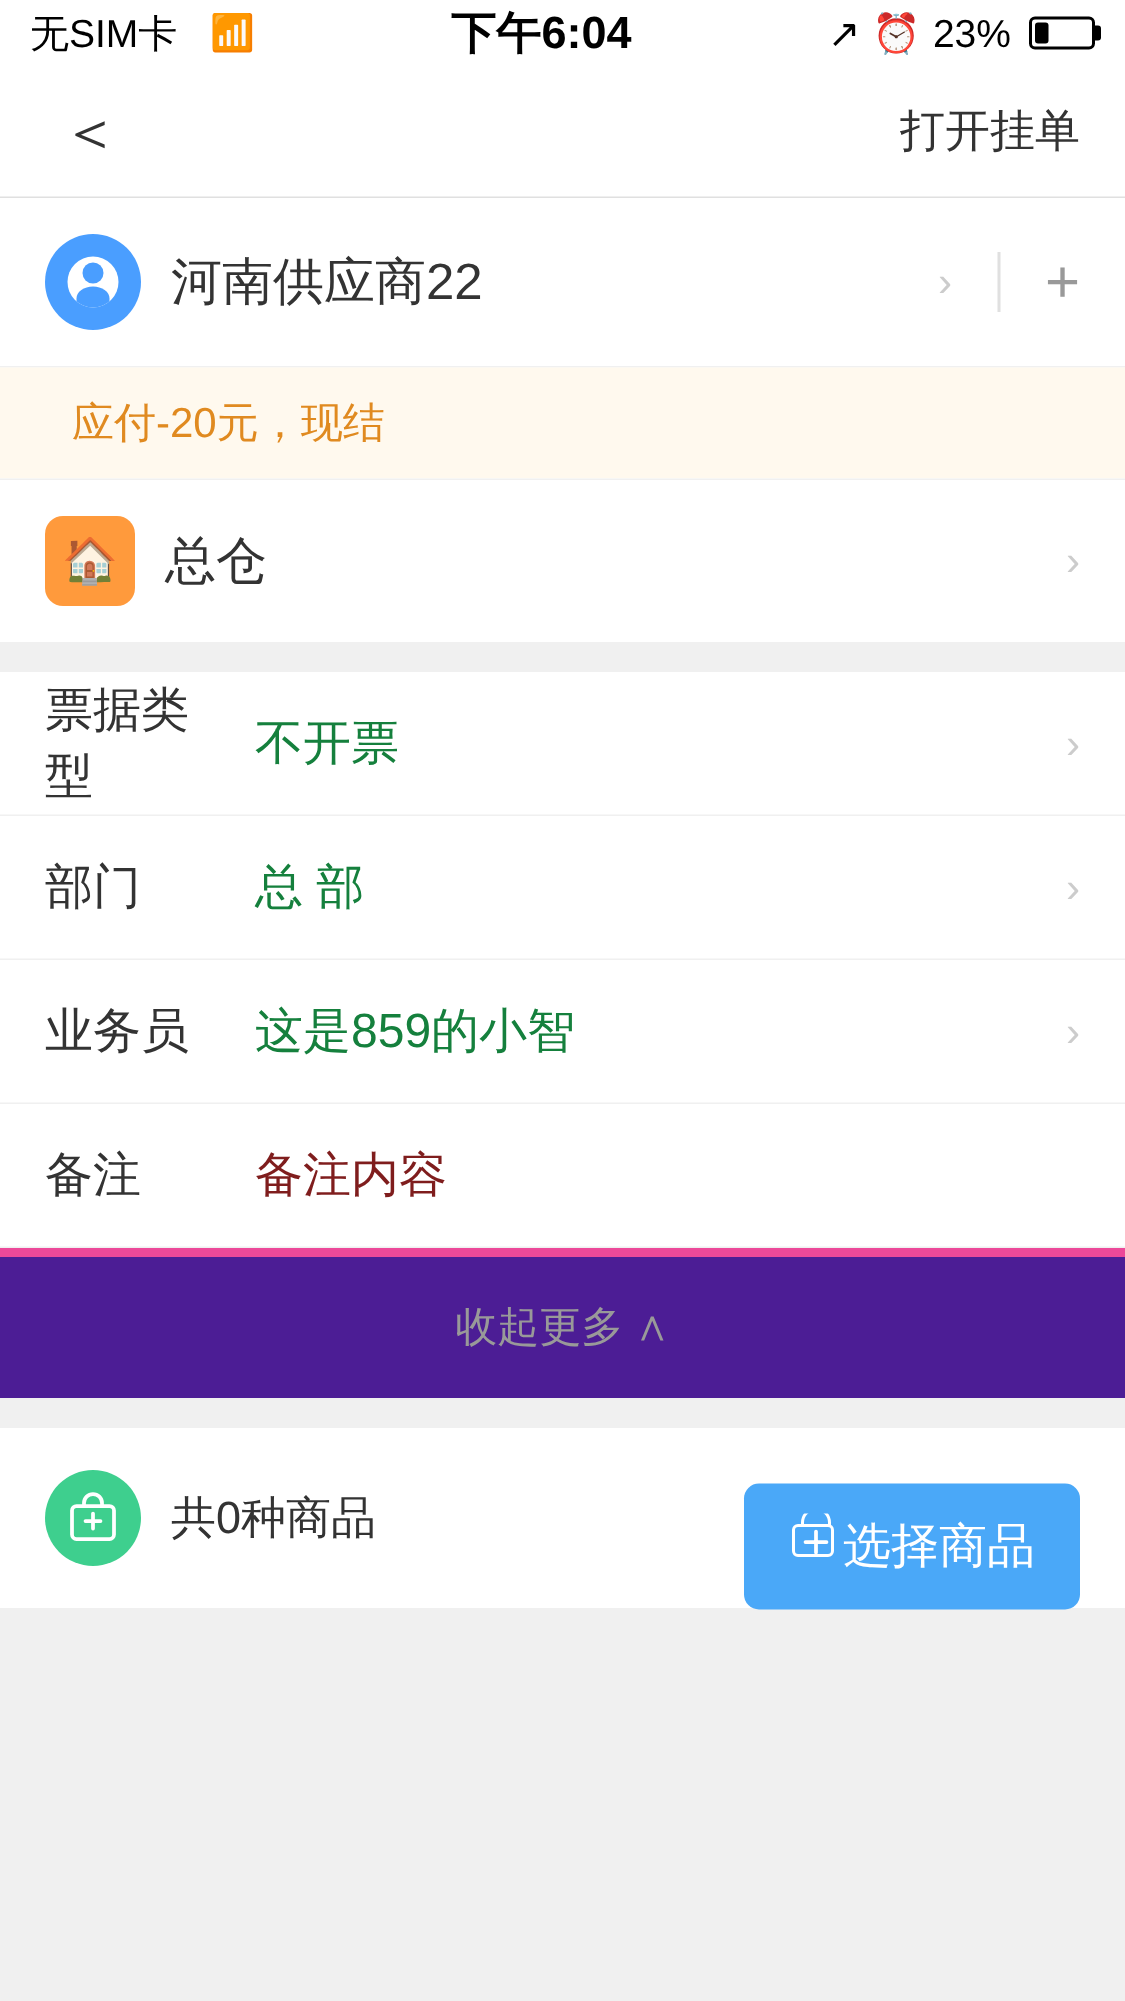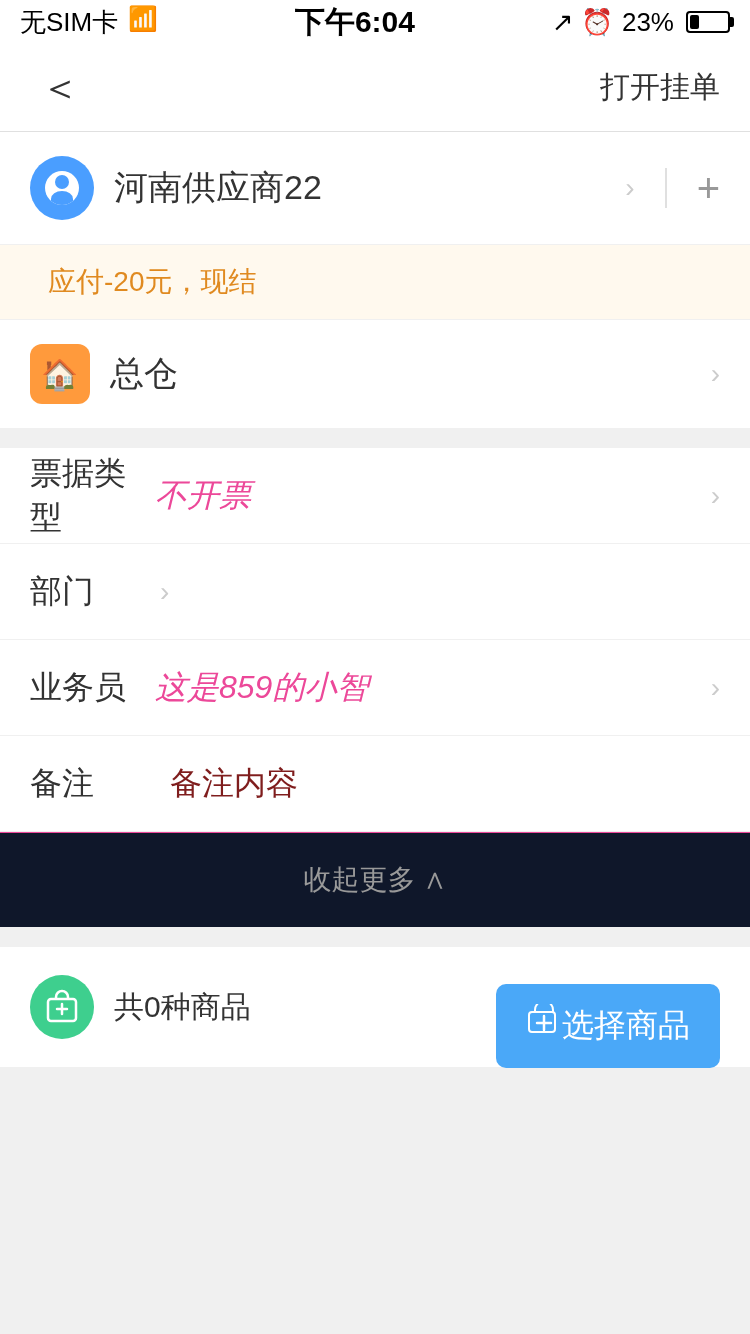--- a/index.html
+++ b/index.html
@@ -19,22 +19,22 @@
       background: #fff;
       display: flex;
       align-items: center;
       justify-content: space-between;
       padding: 0 20px;
       font-size: 26px;
       color: #000;
     }
     .status-left {
       display: flex;
-      align-items: flex-start;
-      gap: 10px;
+      align-items: center;
+      gap: 22px;
     }
     .status-center {
       font-size: 30px;
       font-weight: 700;
       text-align: center;
     }
     .status-right {
       display: flex;
       align-items: center;
       gap: 8px;
@@ -228,44 +228,43 @@
     }
     .form-label {
       font-size: 32px;
       color: #333;
       width: 120px;
       flex-shrink: 0;
     }
     .form-value {
       flex: 1;
       font-size: 32px;
-      color: #ec4899;
-      margin-left: 5px;
-      font-style: italic;
+      color: #15803d;
+      margin-left: 20px;
     }
     .form-placeholder {
       flex: 1;
       font-size: 32px;
       color: #7f1d1d;
       margin-left: 20px;
     }
     .form-chevron {
       color: #ccc;
       font-size: 28px;
       margin-left: 10px;
     }
 
     
     .collapse-row {
       display: flex;
       align-items: center;
       justify-content: center;
       padding: 28px 30px;
-      background: #0f172a;
-      border-top: 1px solid #ec4899;
+      background: #4c1d95;
+      border-top: 6px solid #ec4899;
       color: #999;
       font-size: 28px;
       gap: 10px;
     }
 
     
     .bottom-bar {
       width: 100%;
       height: 120px;
       background: #fff;
@@ -366,20 +365,21 @@
   <div class="form-section">
 
     <div class="form-row">
       <span class="form-label">票据类型</span>
       <span class="form-value">不开票</span>
       <span class="form-chevron">›</span>
     </div>
 
     <div class="form-row">
       <span class="form-label">部门</span>
+      <span class="form-value">总 部</span>
       <span class="form-chevron">›</span>
     </div>
 
     <div class="form-row">
       <span class="form-label">业务员</span>
       <span class="form-value">这是859的小智</span>
       <span class="form-chevron">›</span>
     </div>
 
     <div class="form-row">

